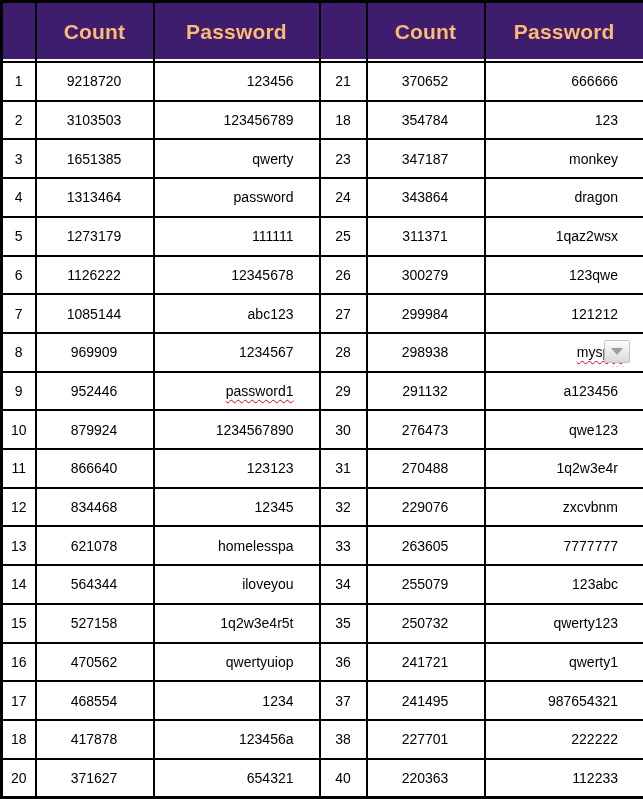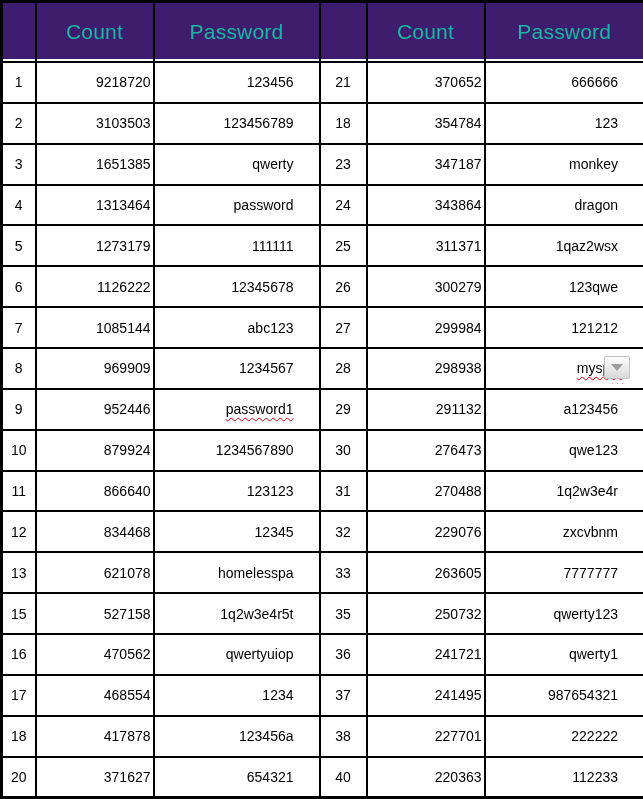--- a/index.html
+++ b/index.html
@@ -18,42 +18,42 @@
     height: 799px;
     border: 3px solid #000;
   }
   th, td {
     border: 2px solid #000;
     overflow: hidden;
     white-space: nowrap;
   }
   thead th {
     background: #3e1d6e;
-    color: #14b8a6;
+    color: #fdba74;
     font-size: 21px;
-    font-weight: normal;
+    font-weight: bold;
     text-align: center;
     height: 56px;
     box-shadow: inset 0 -2px 0 #ffffff;
     letter-spacing: 0.2px;
   }
   tbody tr {
     height: 36.9px;
   }
   td {
     font-size: 14px;
     color: #000000;
     background: #ffffff;
   }
   td.rank-cell {
     text-align: center;
     padding: 0 2px;
   }
   td.count-cell {
-    text-align: right;
+    text-align: center;
     padding-right: 2px;
   }
   td.password-cell {
     text-align: right;
     padding-right: 25px;
     position: relative;
   }
   td.password-cell.has-dropdown {
     padding-right: 18px;
   }
@@ -220,20 +220,28 @@
       </tr>
       <tr>
         <td class="rank-cell"><span>13</span></td>
         <td class="count-cell"><span>621078</span></td>
         <td class="password-cell"><span>homelesspa</span></td>
         <td class="rank-cell"><span>33</span></td>
         <td class="count-cell"><span>263605</span></td>
         <td class="password-cell"><span>7777777</span></td>
       </tr>
       <tr>
+        <td class="rank-cell"><span>14</span></td>
+        <td class="count-cell"><span>564344</span></td>
+        <td class="password-cell"><span>iloveyou</span></td>
+        <td class="rank-cell"><span>34</span></td>
+        <td class="count-cell"><span>255079</span></td>
+        <td class="password-cell"><span>123abc</span></td>
+      </tr>
+      <tr>
         <td class="rank-cell"><span>15</span></td>
         <td class="count-cell"><span>527158</span></td>
         <td class="password-cell"><span>1q2w3e4r5t</span></td>
         <td class="rank-cell"><span>35</span></td>
         <td class="count-cell"><span>250732</span></td>
         <td class="password-cell"><span>qwerty123</span></td>
       </tr>
       <tr>
         <td class="rank-cell"><span>16</span></td>
         <td class="count-cell"><span>470562</span></td>

